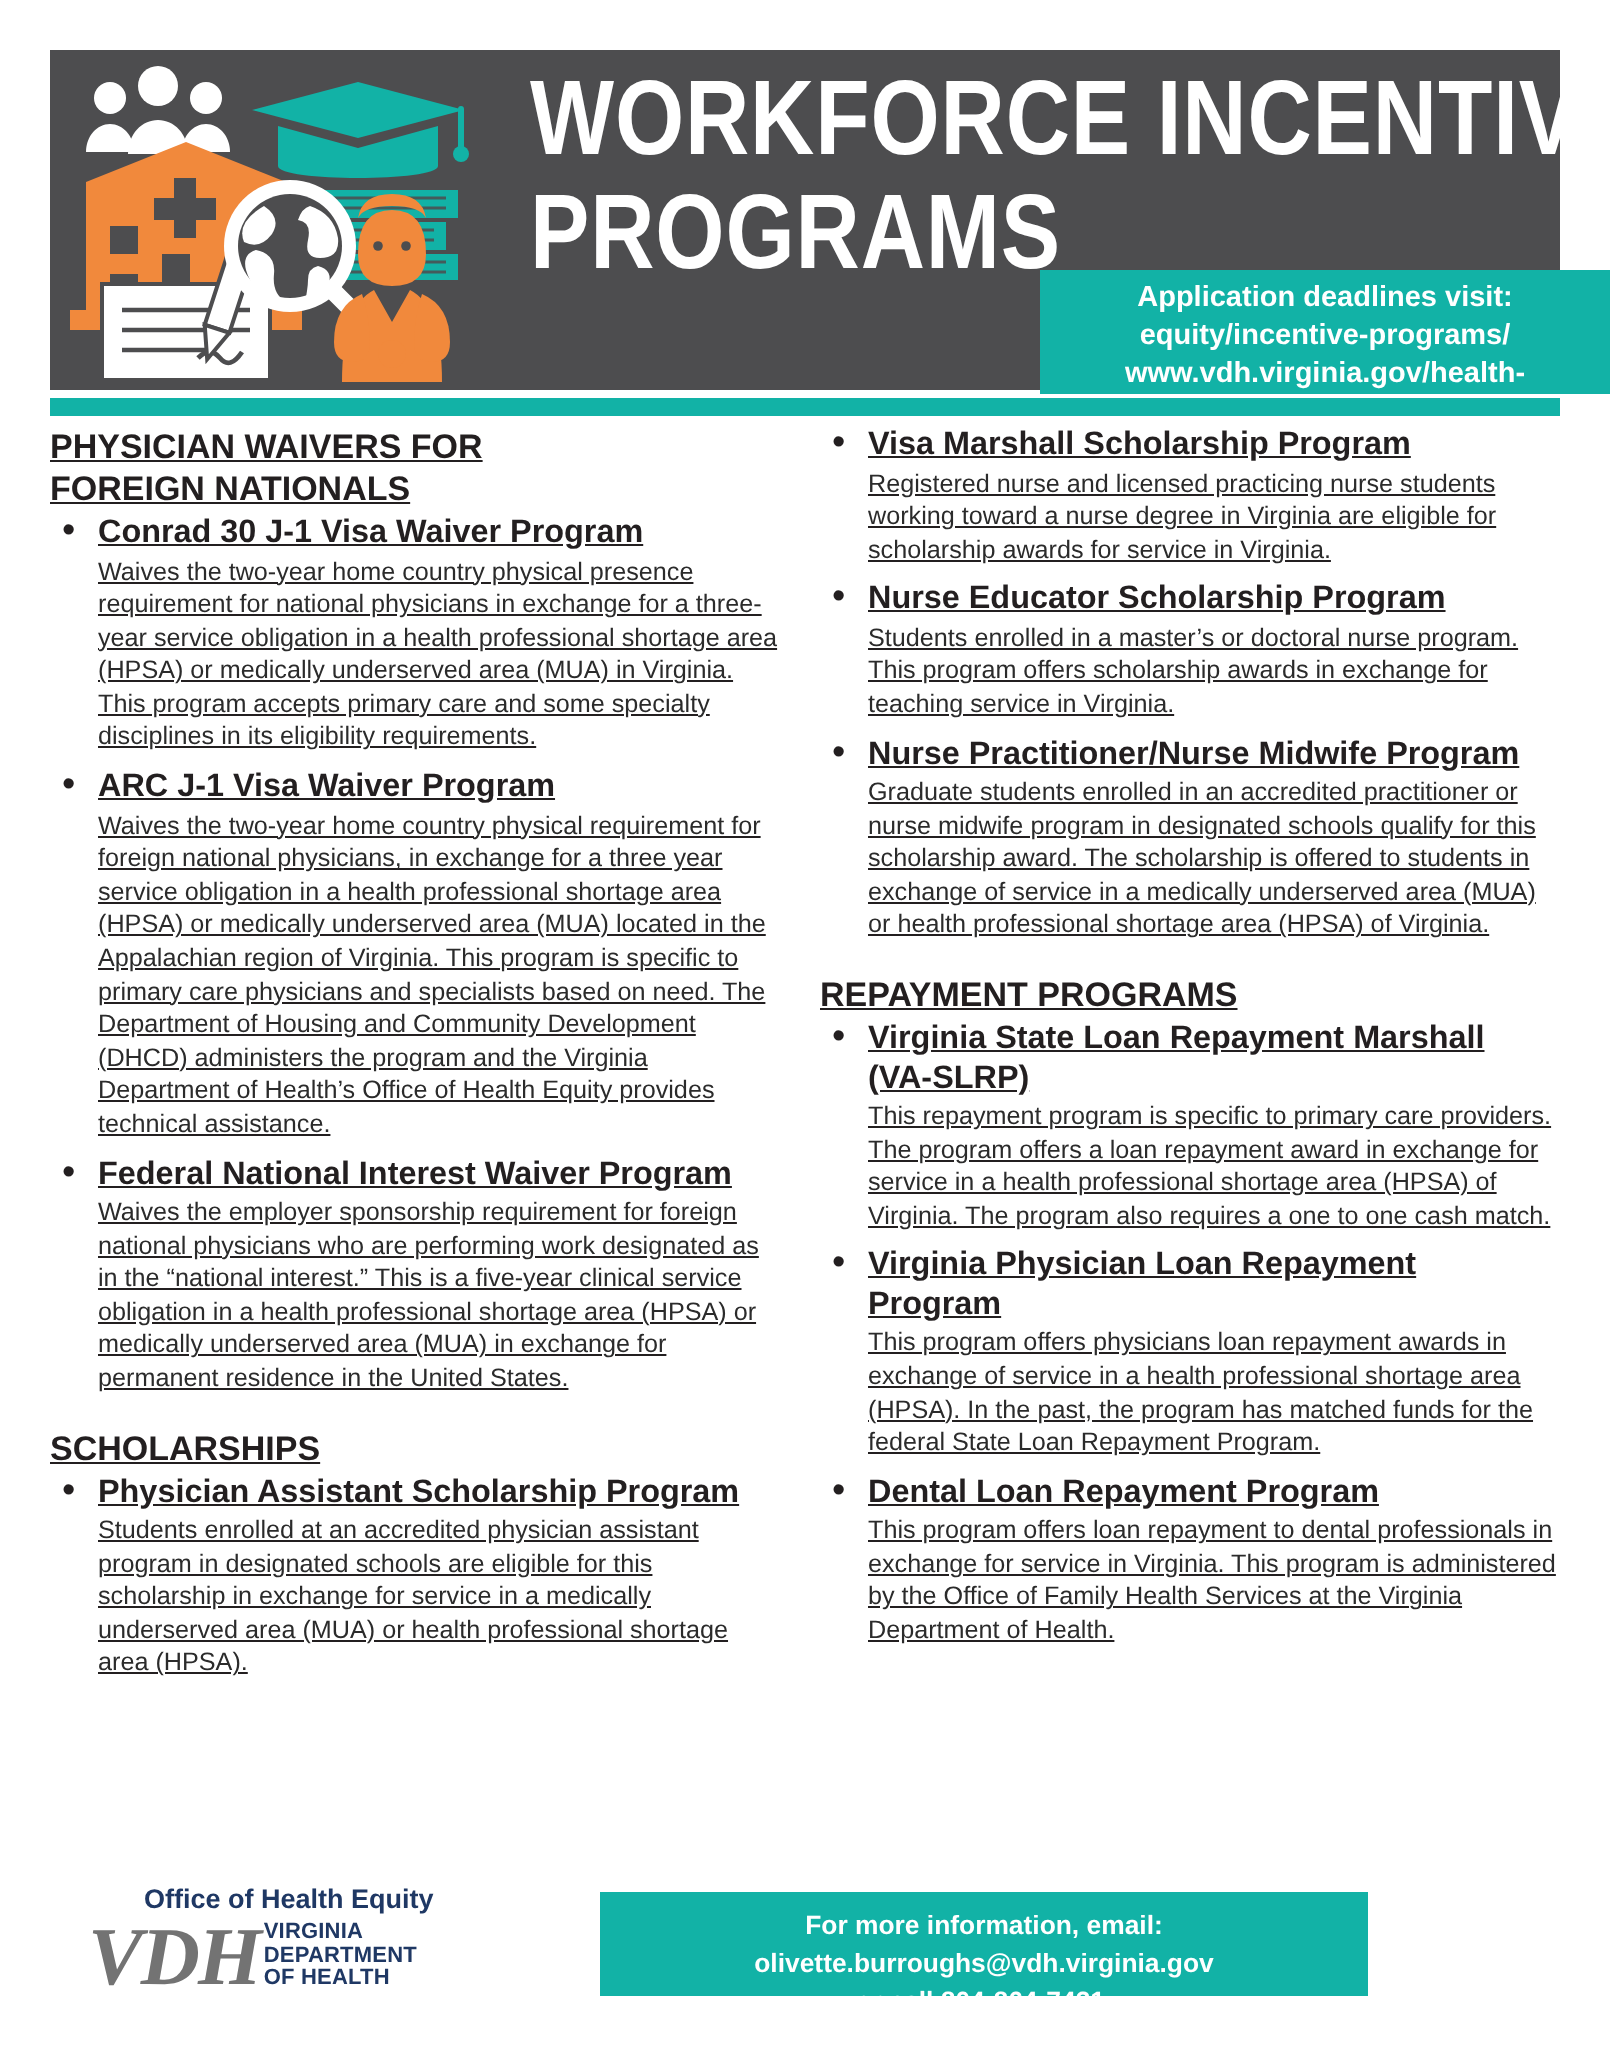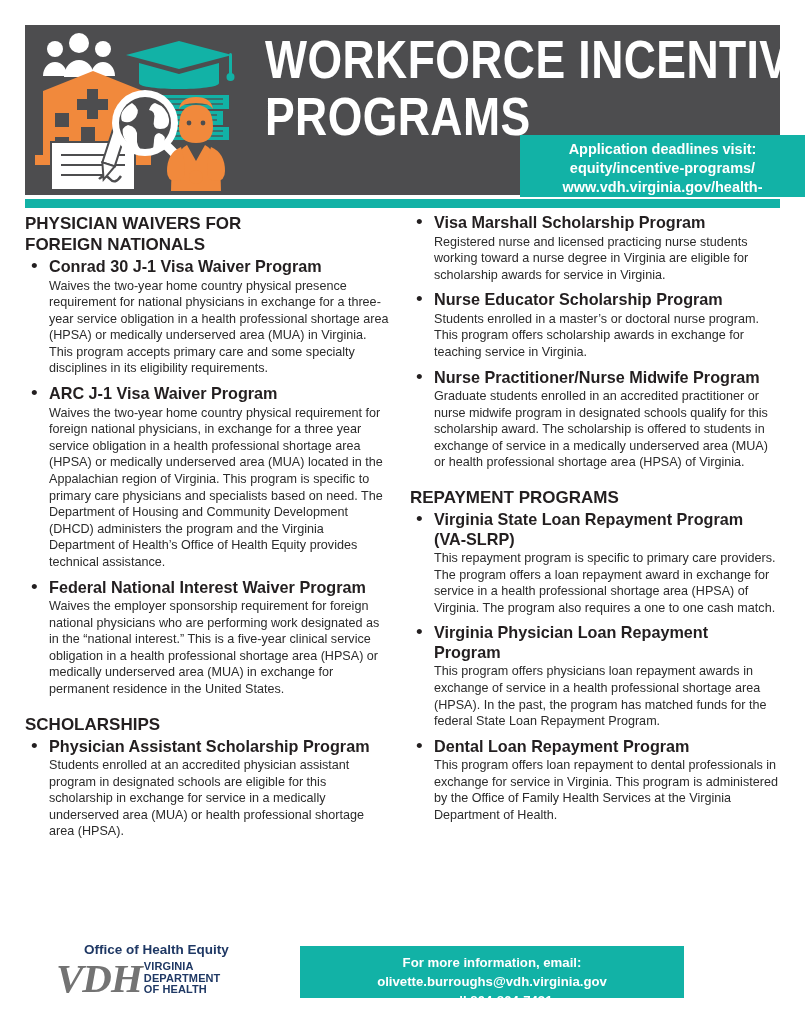--- a/index.html
+++ b/index.html
@@ -89,20 +89,21 @@
   
   .columns {
     position: absolute;
     left: 0;
     top: 213px;
     width: 805px;
   }
   .col {
     position: absolute;
     top: 0;
+    text-decoration: underline;
   }
   .col-left  { left: 25px;  width: 366px; }
   .col-right { left: 410px; width: 368px; }
 
   .section-head {
     font-size: 17px;
     font-weight: bold;
     line-height: 21px;
     margin: 0 0 2px 0;
     color: #231f20;
@@ -144,21 +145,21 @@
   
   .footer {
     position: absolute;
     left: 0;
     top: 930px;
     width: 805px;
     height: 94px;
   }
   .logo-wrap {
     position: absolute;
-    left: 56px;
+    left: 44px;
     top: 12px;
     width: 240px;
     color: #1f3864;
   }
   .logo-ohe {
     font-size: 13.5px;
     font-weight: bold;
     line-height: 15px;
     margin: 0 0 0 28px;
     color: #1f3864;
@@ -361,21 +362,21 @@
         <li>
           <p class="prog-title">Nurse Practitioner/Nurse Midwife Program</p>
           <p class="prog-desc">Graduate students enrolled in an accredited practitioner or nurse midwife program in designated schools qualify for this scholarship award.  The scholarship is offered to students in exchange of service in a medically underserved area (MUA) or health professional shortage area (HPSA) of Virginia.</p>
         </li>
       </ul>
 
       <h2 class="section-head spaced">REPAYMENT PROGRAMS</h2>
 
       <ul class="prog-list">
         <li>
-          <p class="prog-title">Virginia State Loan Repayment Program (VA-SLRP)</p>
+          <p class="prog-title">Virginia State Loan Repayment Marshall (VA-SLRP)</p>
           <p class="prog-desc">This repayment program is specific to primary care providers.  The program offers a loan repayment award in exchange for service in a health professional shortage area (HPSA) of Virginia. The program also requires a one to one cash match.</p>
         </li>
         <li>
           <p class="prog-title">Virginia Physician Loan Repayment Program</p>
           <p class="prog-desc">This program offers physicians loan repayment awards in exchange of service in a health professional shortage area (HPSA). In the past, the program has matched funds for the federal State Loan Repayment Program.</p>
         </li>
         <li>
           <p class="prog-title">Dental Loan Repayment Program</p>
           <p class="prog-desc">This program offers loan repayment to dental professionals in exchange for service in Virginia. This program is administered by the Office of Family Health Services at the Virginia Department of Health.</p>
         </li>

